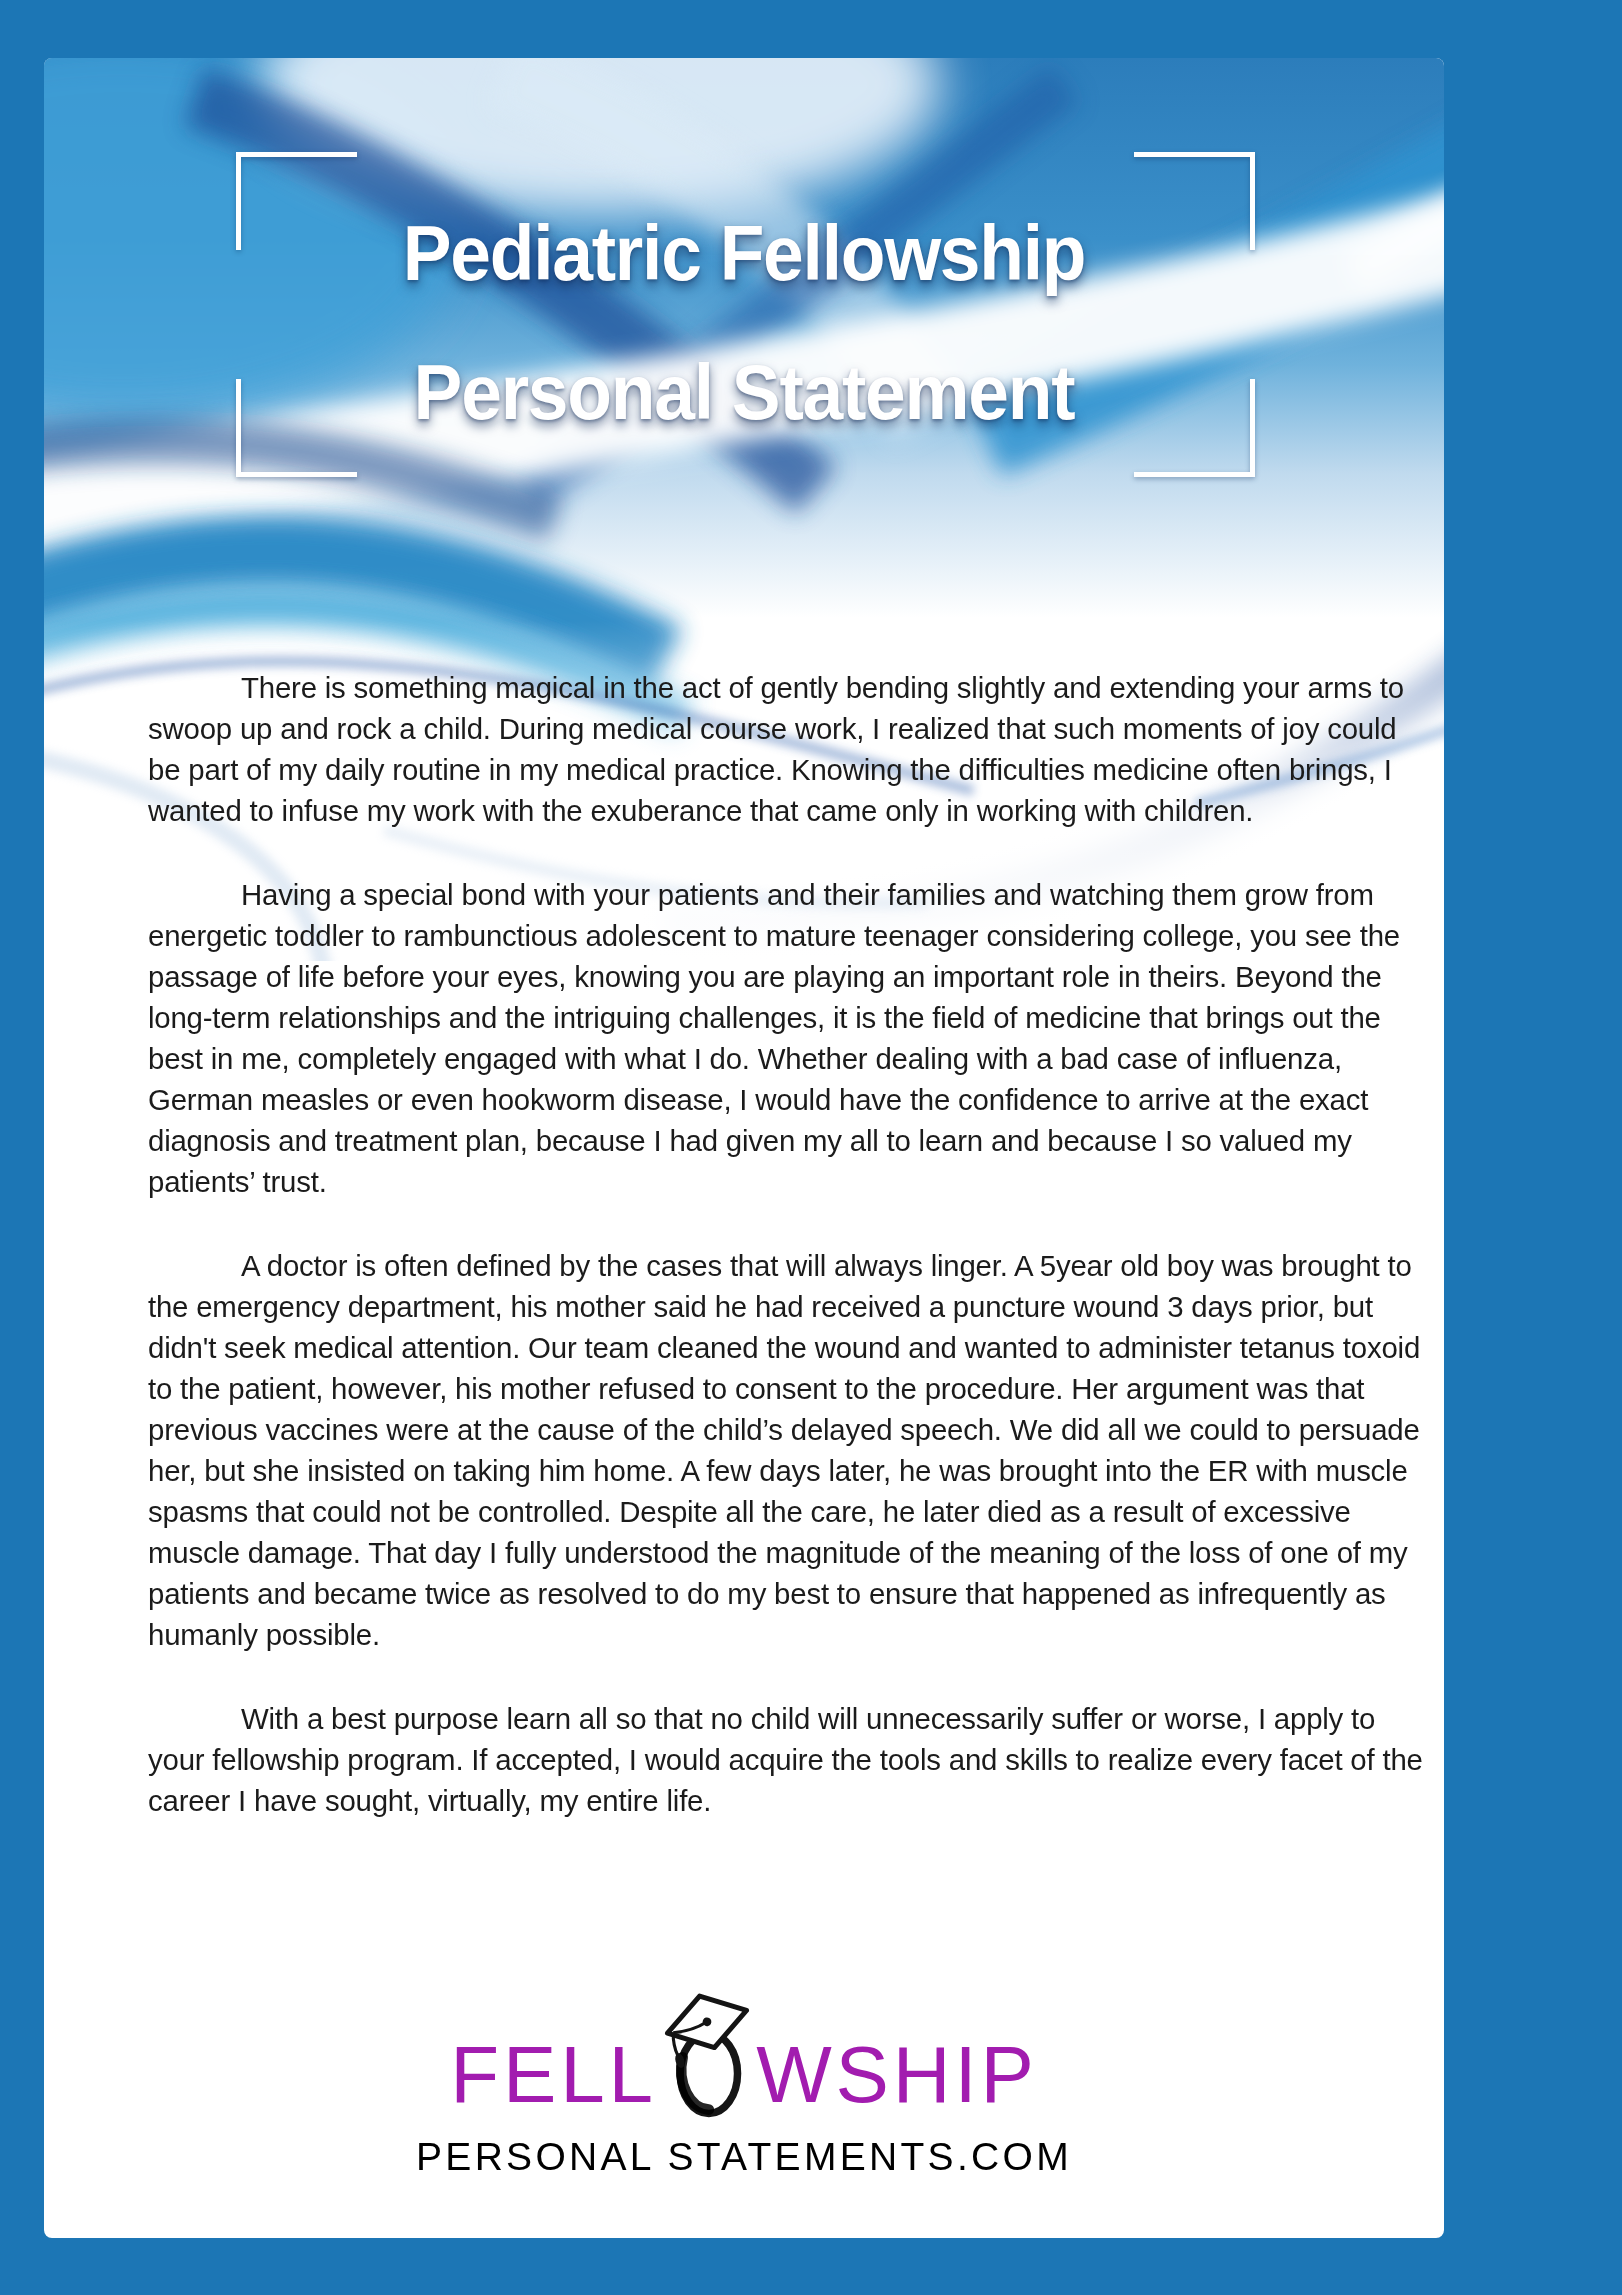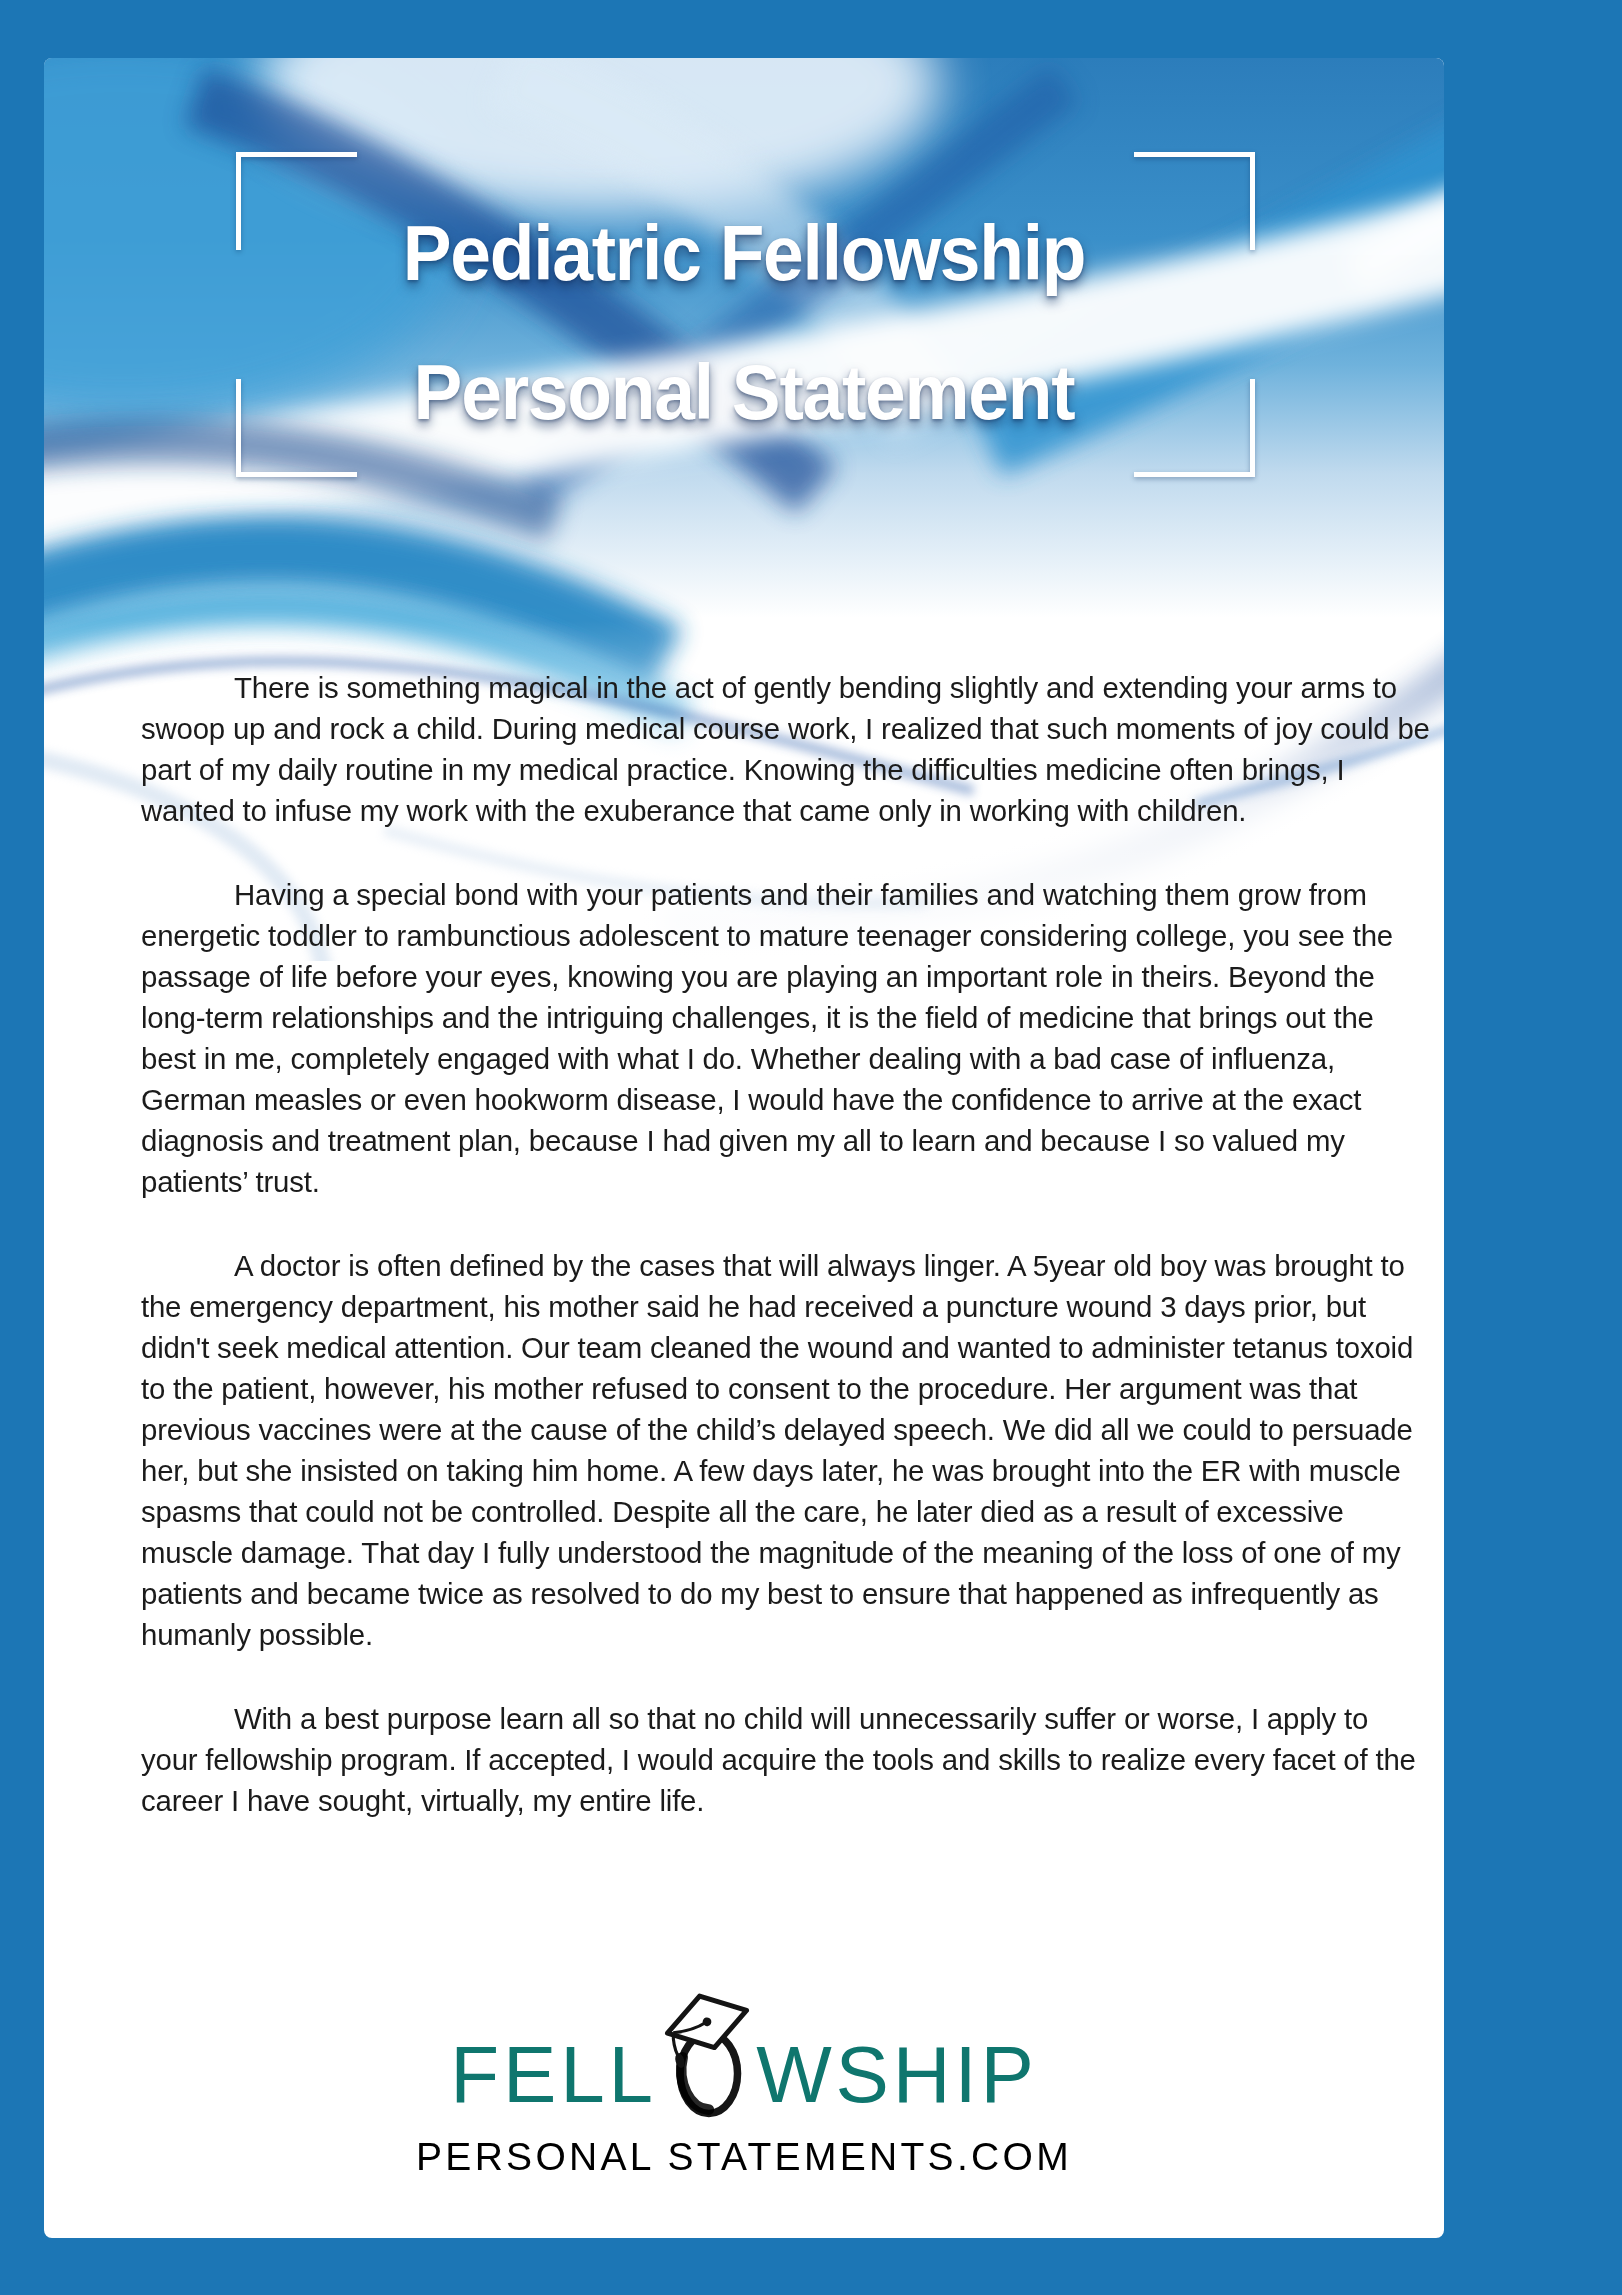--- a/index.html
+++ b/index.html
@@ -35,28 +35,28 @@
     transform:scaleX(.95);
     text-shadow:0 5.9px 10.5px rgba(15,40,85,.55), 0 2px 3.3px rgba(15,40,85,.4);
   }
   .title-1{top:157px;}
   .title-2{top:296px;}
   
   .essay{
     position:absolute;left:96px;top:609px;width:1292px;z-index:5;
     color:#1b1b1b;font-size:29.4px;line-height:41px;letter-spacing:-0.2px;
   }
-  .essay p{margin:0 0 43px 1px;text-indent:93px;}
+  .essay p{margin:0 0 43px 8px;text-indent:93px;}
   
   .logo{
     position:absolute;left:0;top:1923px;width:100%;z-index:5;text-align:center;
   }
   .logo-row{display:flex;align-items:flex-end;justify-content:center;}
   .logo-row span{
-    font-size:80px;line-height:1;letter-spacing:3.9px;color:#0f766e;font-weight:400;
+    font-size:80px;line-height:1;letter-spacing:3.9px;color:#a21caf;font-weight:400;
   }
   .logo-o{width:94px;height:134px;margin:0 2.6px;transform:translateY(6.5px);}
   .tagline{
     margin-top:19.6px;font-size:39px;letter-spacing:3.3px;color:#000000;font-weight:400;
   }
 </style>
 </head>
 <body>
 
 <div class="sheet">

